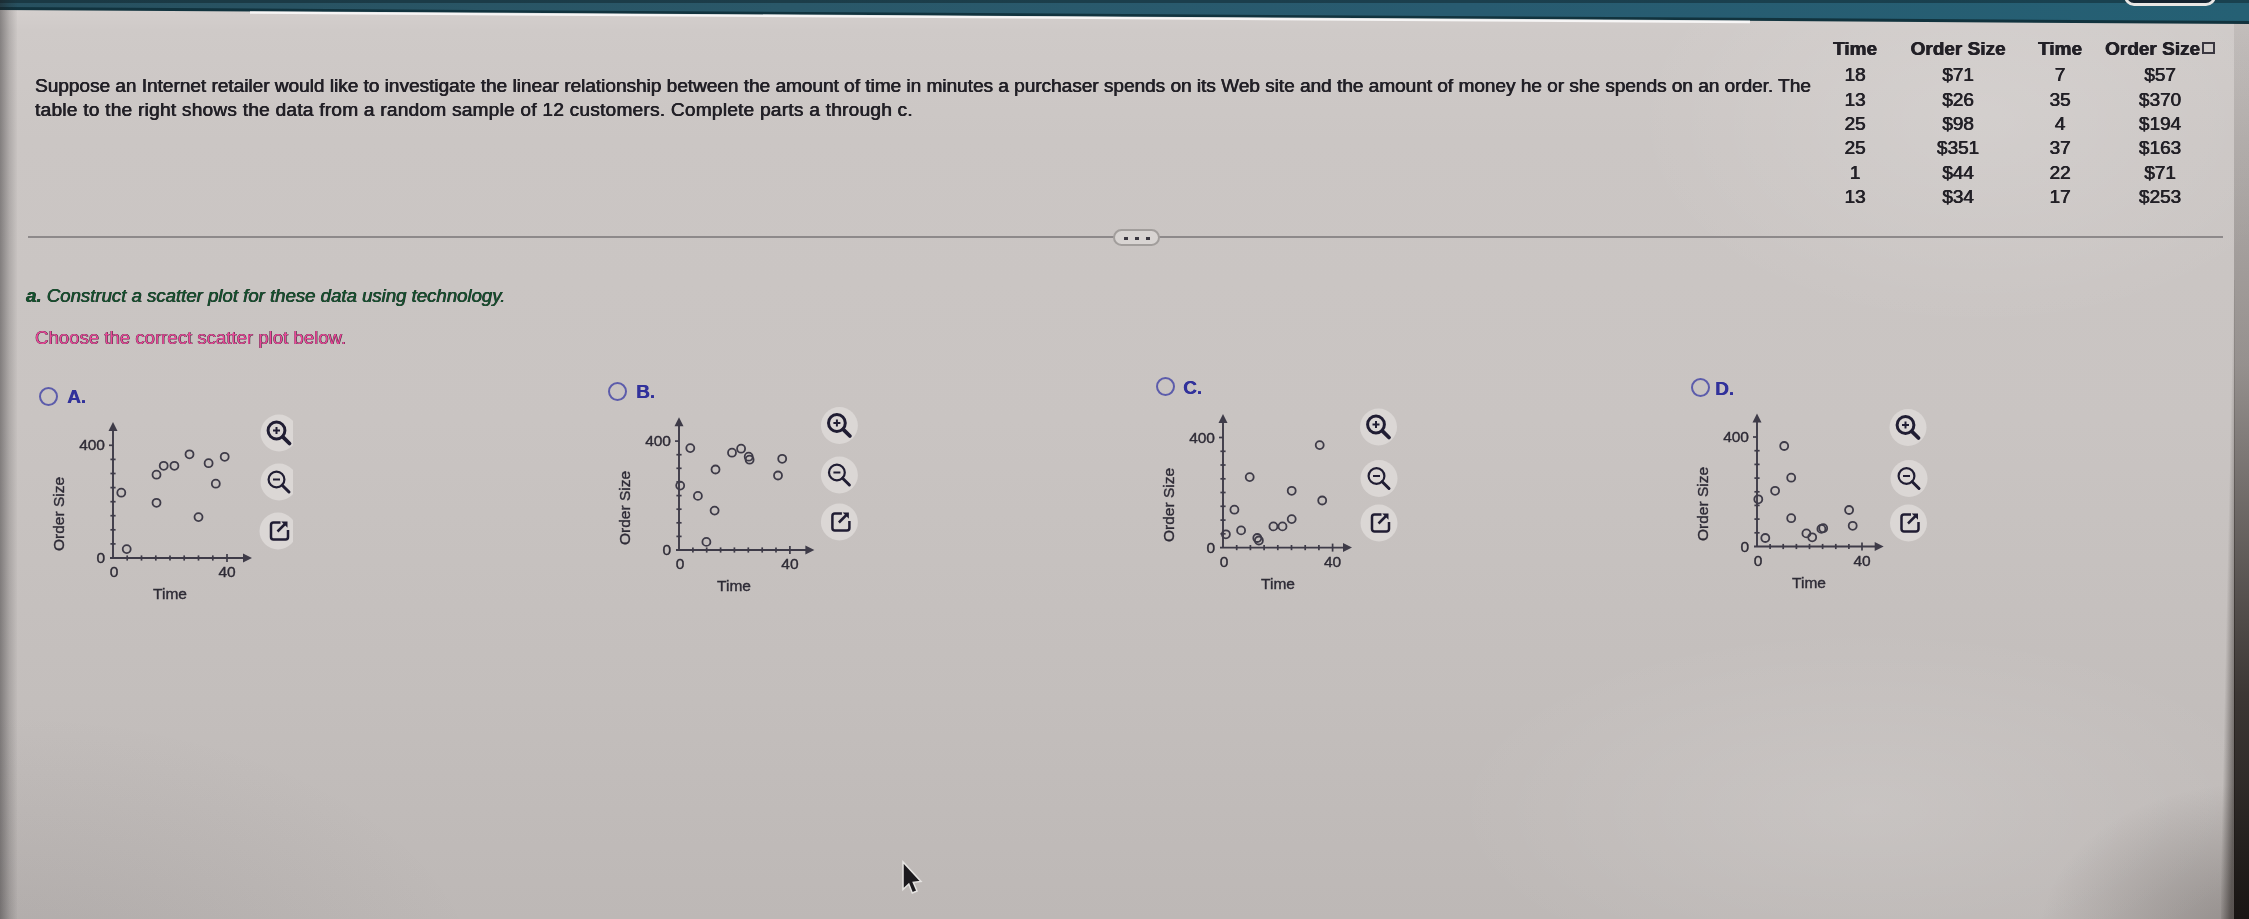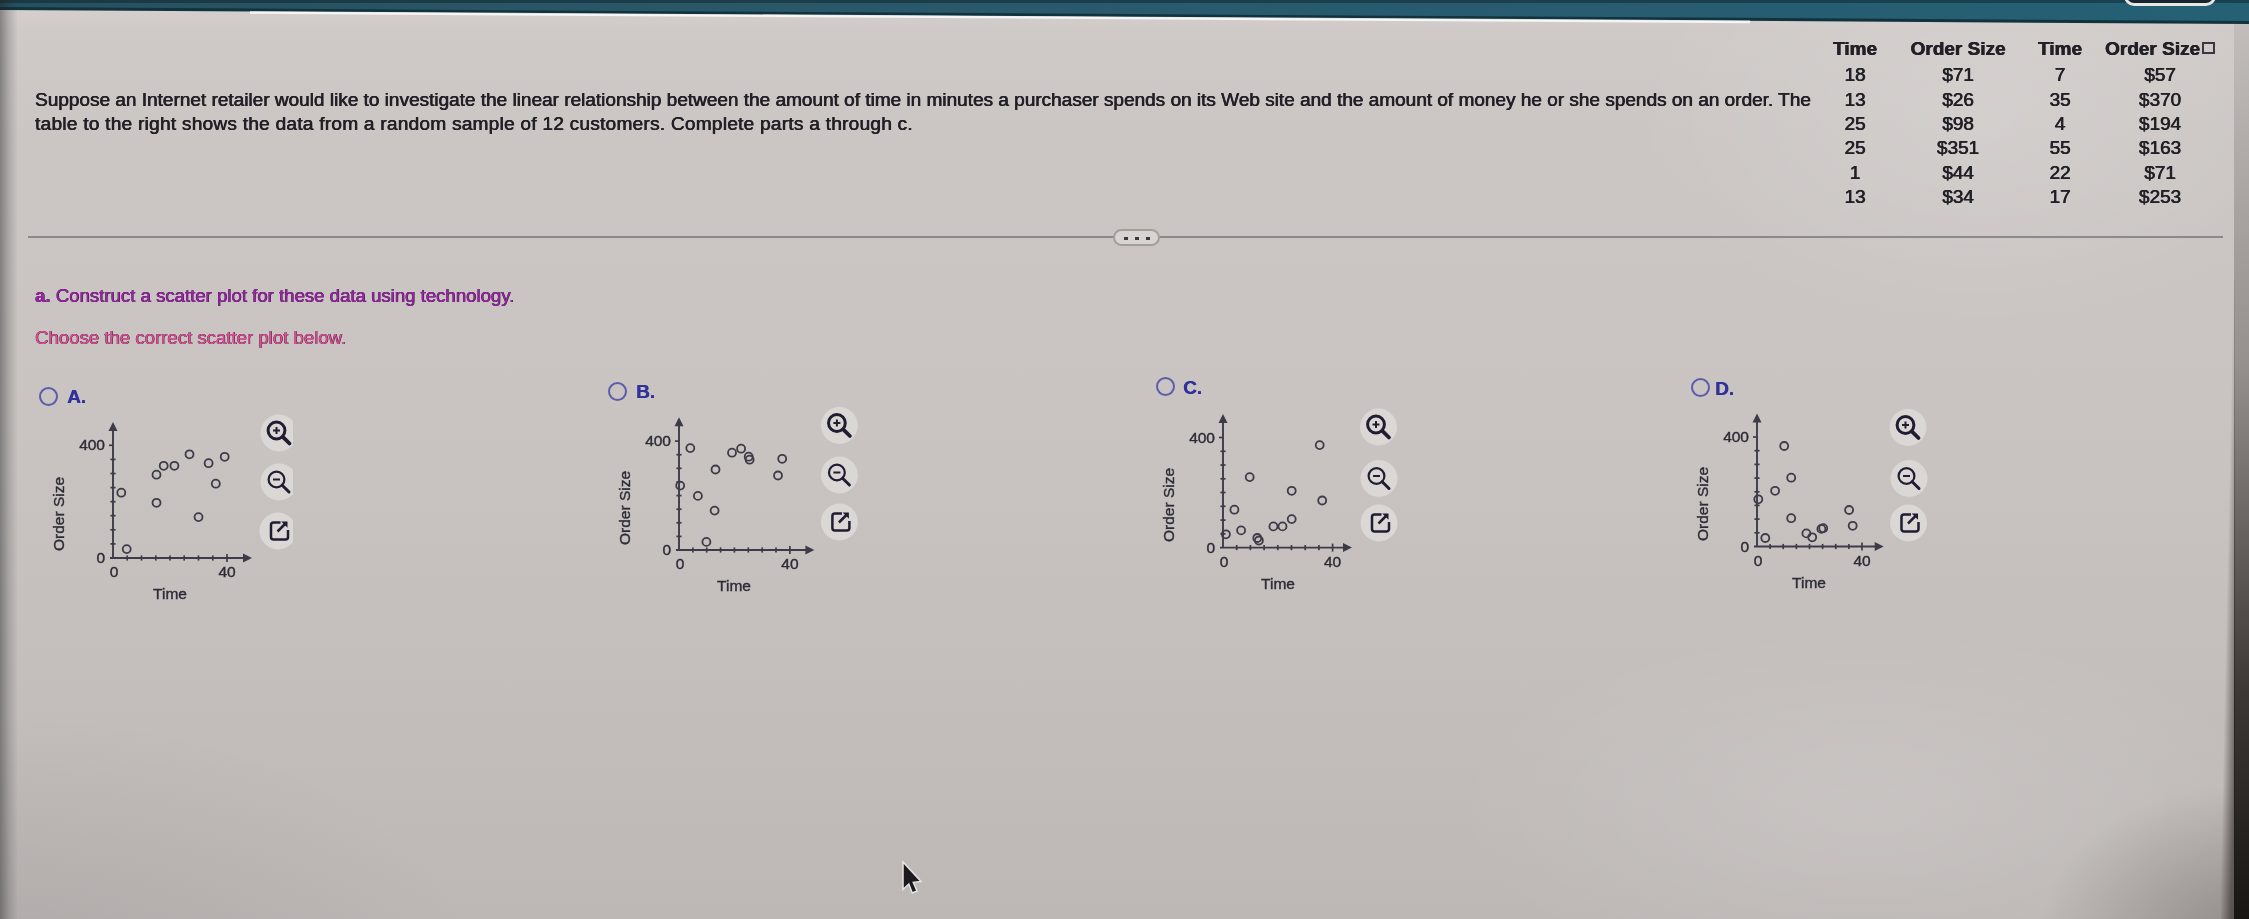--- a/index.html
+++ b/index.html
@@ -19,29 +19,29 @@
 .tealwhite { position:absolute; left:0; top:0; width:2249px; height:26px; background:rgba(255,255,255,0.8);
   clip-path:polygon(250px 11.2px, 1750px 20.5px, 1750px 23.2px, 250px 13.8px); filter:blur(0.5px); }
 .redge1 { position:absolute; right:0; top:23px; width:15px; height:896px;
   background:linear-gradient(180deg, rgba(30,25,22,0.08), rgba(30,25,22,0.30) 38%, rgba(22,17,14,0.78) 75%, rgba(14,11,9,0.92)); }
 .redge2 { position:absolute; right:14px; top:280px; width:14px; height:639px;
   background:linear-gradient(to bottom right, rgba(25,20,17,0) 45%, rgba(25,20,17,0.5) 85%); }
 .topbtn { position:absolute; left:2124px; top:-15px; width:92px; height:21px; background:#162430;
   border:3px solid #e9e7e5; border-radius:10px; }
 .leftedge { position:absolute; left:0; top:0; width:17px; height:919px;
   background:linear-gradient(90deg, rgba(30,28,30,0.42), rgba(30,28,30,0.16) 55%, rgba(30,28,30,0.02)); }
-.para { position:absolute; left:35px; top:88px; font-size:19px; line-height:24px; color:#222026; text-shadow:0.5px 0.4px 0.3px #2b2930, -0.2px 0 0 #2b2930; }
+.para { position:absolute; left:35px; top:74px; font-size:19px; line-height:24px; color:#222026; text-shadow:0.5px 0.4px 0.3px #2b2930, -0.2px 0 0 #2b2930; }
 .dtable { position:absolute; left:1813px; top:38px; border-collapse:collapse; font-size:19px; color:#222026; text-shadow:0.5px 0.4px 0.3px #2b2930, -0.2px 0 0 #2b2930; }
 .dtable th { font-weight:bold; padding:0 0 3px 0; }
 .dtable td, .dtable th { text-align:center; height:24.4px; }
 .dtable .c1 { width:84px; } .dtable .c2 { width:122px; } .dtable .c3 { width:82px; } .dtable .c4 { width:118px; }
 .divider { position:absolute; left:28px; top:236px; width:2195px; height:2px; background:#8d898a; }
 .pill { position:absolute; left:1113px; top:229px; width:47px; height:17px; background:#d8d4d2; border:2px solid #a29e9c; border-radius:9px; }
 .pill i { position:absolute; top:5.5px; width:3.5px; height:3.5px; background:#3a3740; }
-.qa { position:absolute; left:35px; top:285px; font-size:18.6px; color:#a21caf; text-shadow:0.5px 0.4px 0.3px #2b2930, -0.2px 0 0 #2b2930; }
+.qa { position:absolute; left:26px; top:285px; font-size:18.6px; color:#14532d; text-shadow:0.5px 0.4px 0.3px #2b2930, -0.2px 0 0 #2b2930;font-style:italic; }
 .qb { position:absolute; left:35px; top:327px; font-size:18.6px; color:#ec4899; text-shadow:0.5px 0.4px 0.3px #2b2930, -0.2px 0 0 #2b2930; }
 </style></head>
 <body>
 <div class="teal"></div>
 <div style="position:absolute;left:0;top:0;width:2249px;height:3px;background:rgba(12,28,36,0.45)"></div>
 <div class="tealline"></div>
 <div class="tealwhite"></div>
 <div class="topbtn"></div>
 <div class="redge1"></div>
 <div class="redge2"></div>
@@ -69,21 +69,21 @@
       </tr>
 <tr>
         <td>25</td>
         <td>$98</td>
         <td>4</td>
         <td>$194</td>
       </tr>
 <tr>
         <td>25</td>
         <td>$351</td>
-        <td>55</td>
+        <td>37</td>
         <td>$163</td>
       </tr>
 <tr>
         <td>1</td>
         <td>$44</td>
         <td>22</td>
         <td>$71</td>
       </tr>
 <tr>
         <td>13</td>

